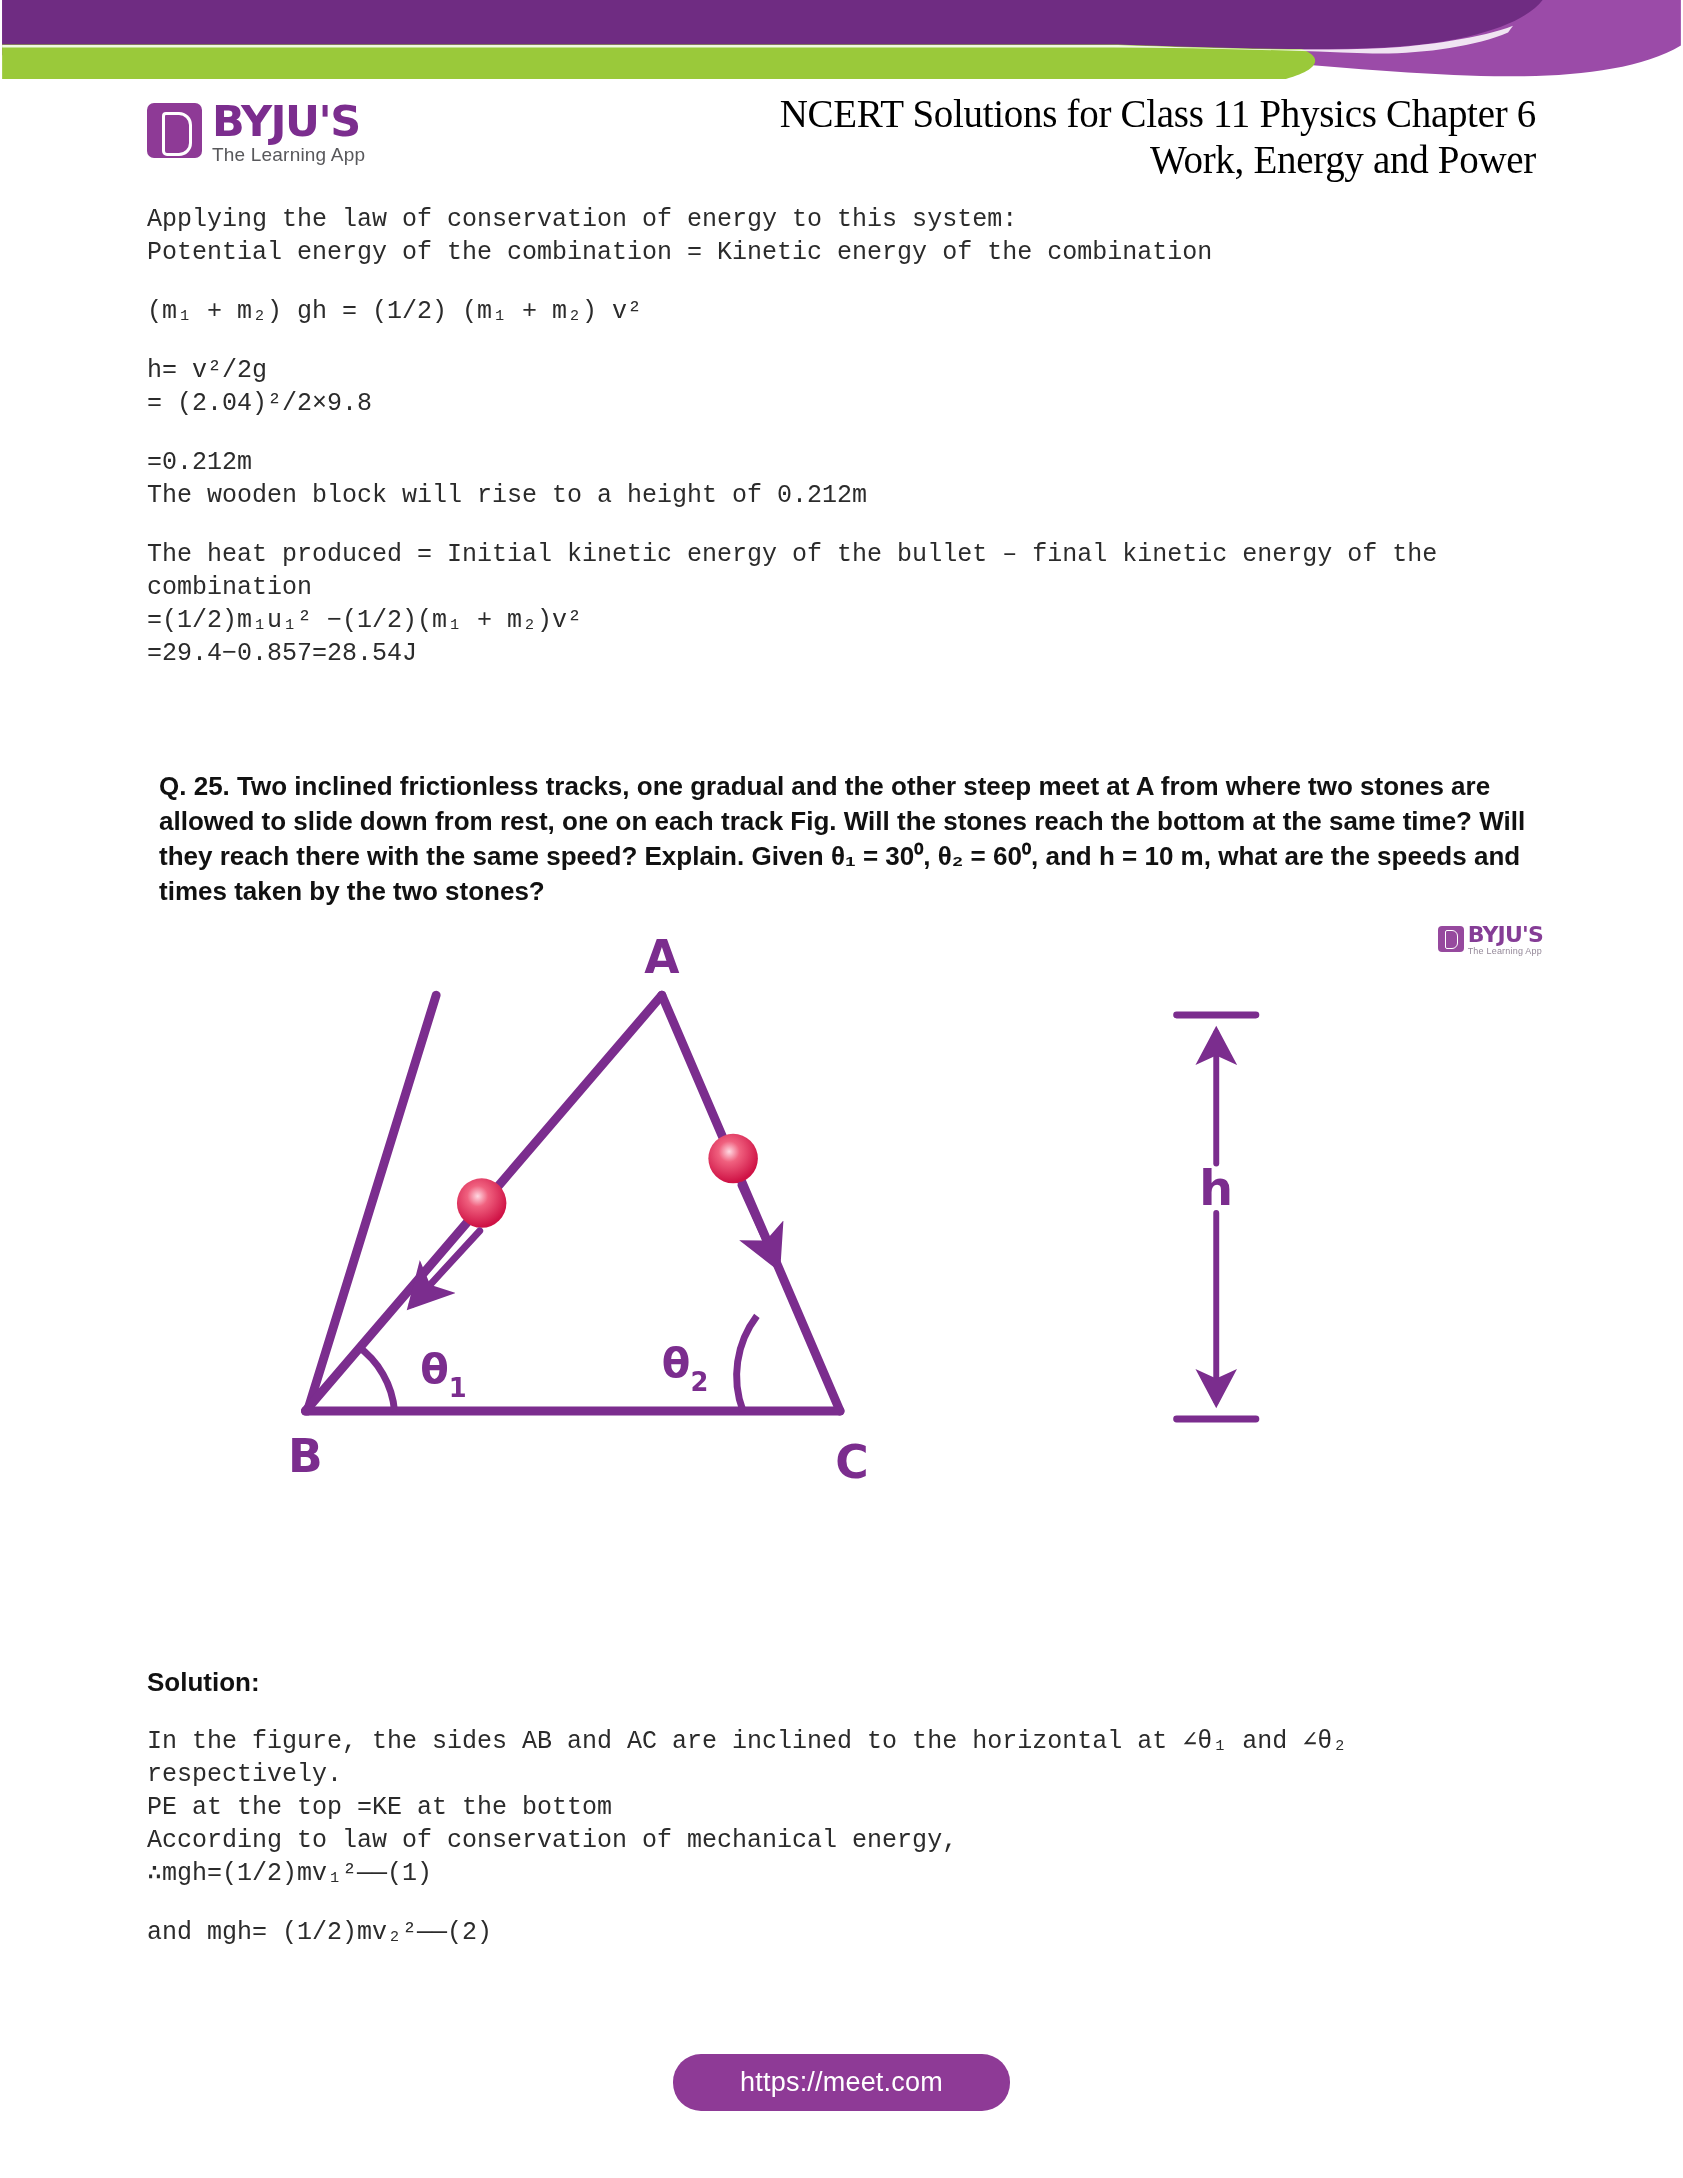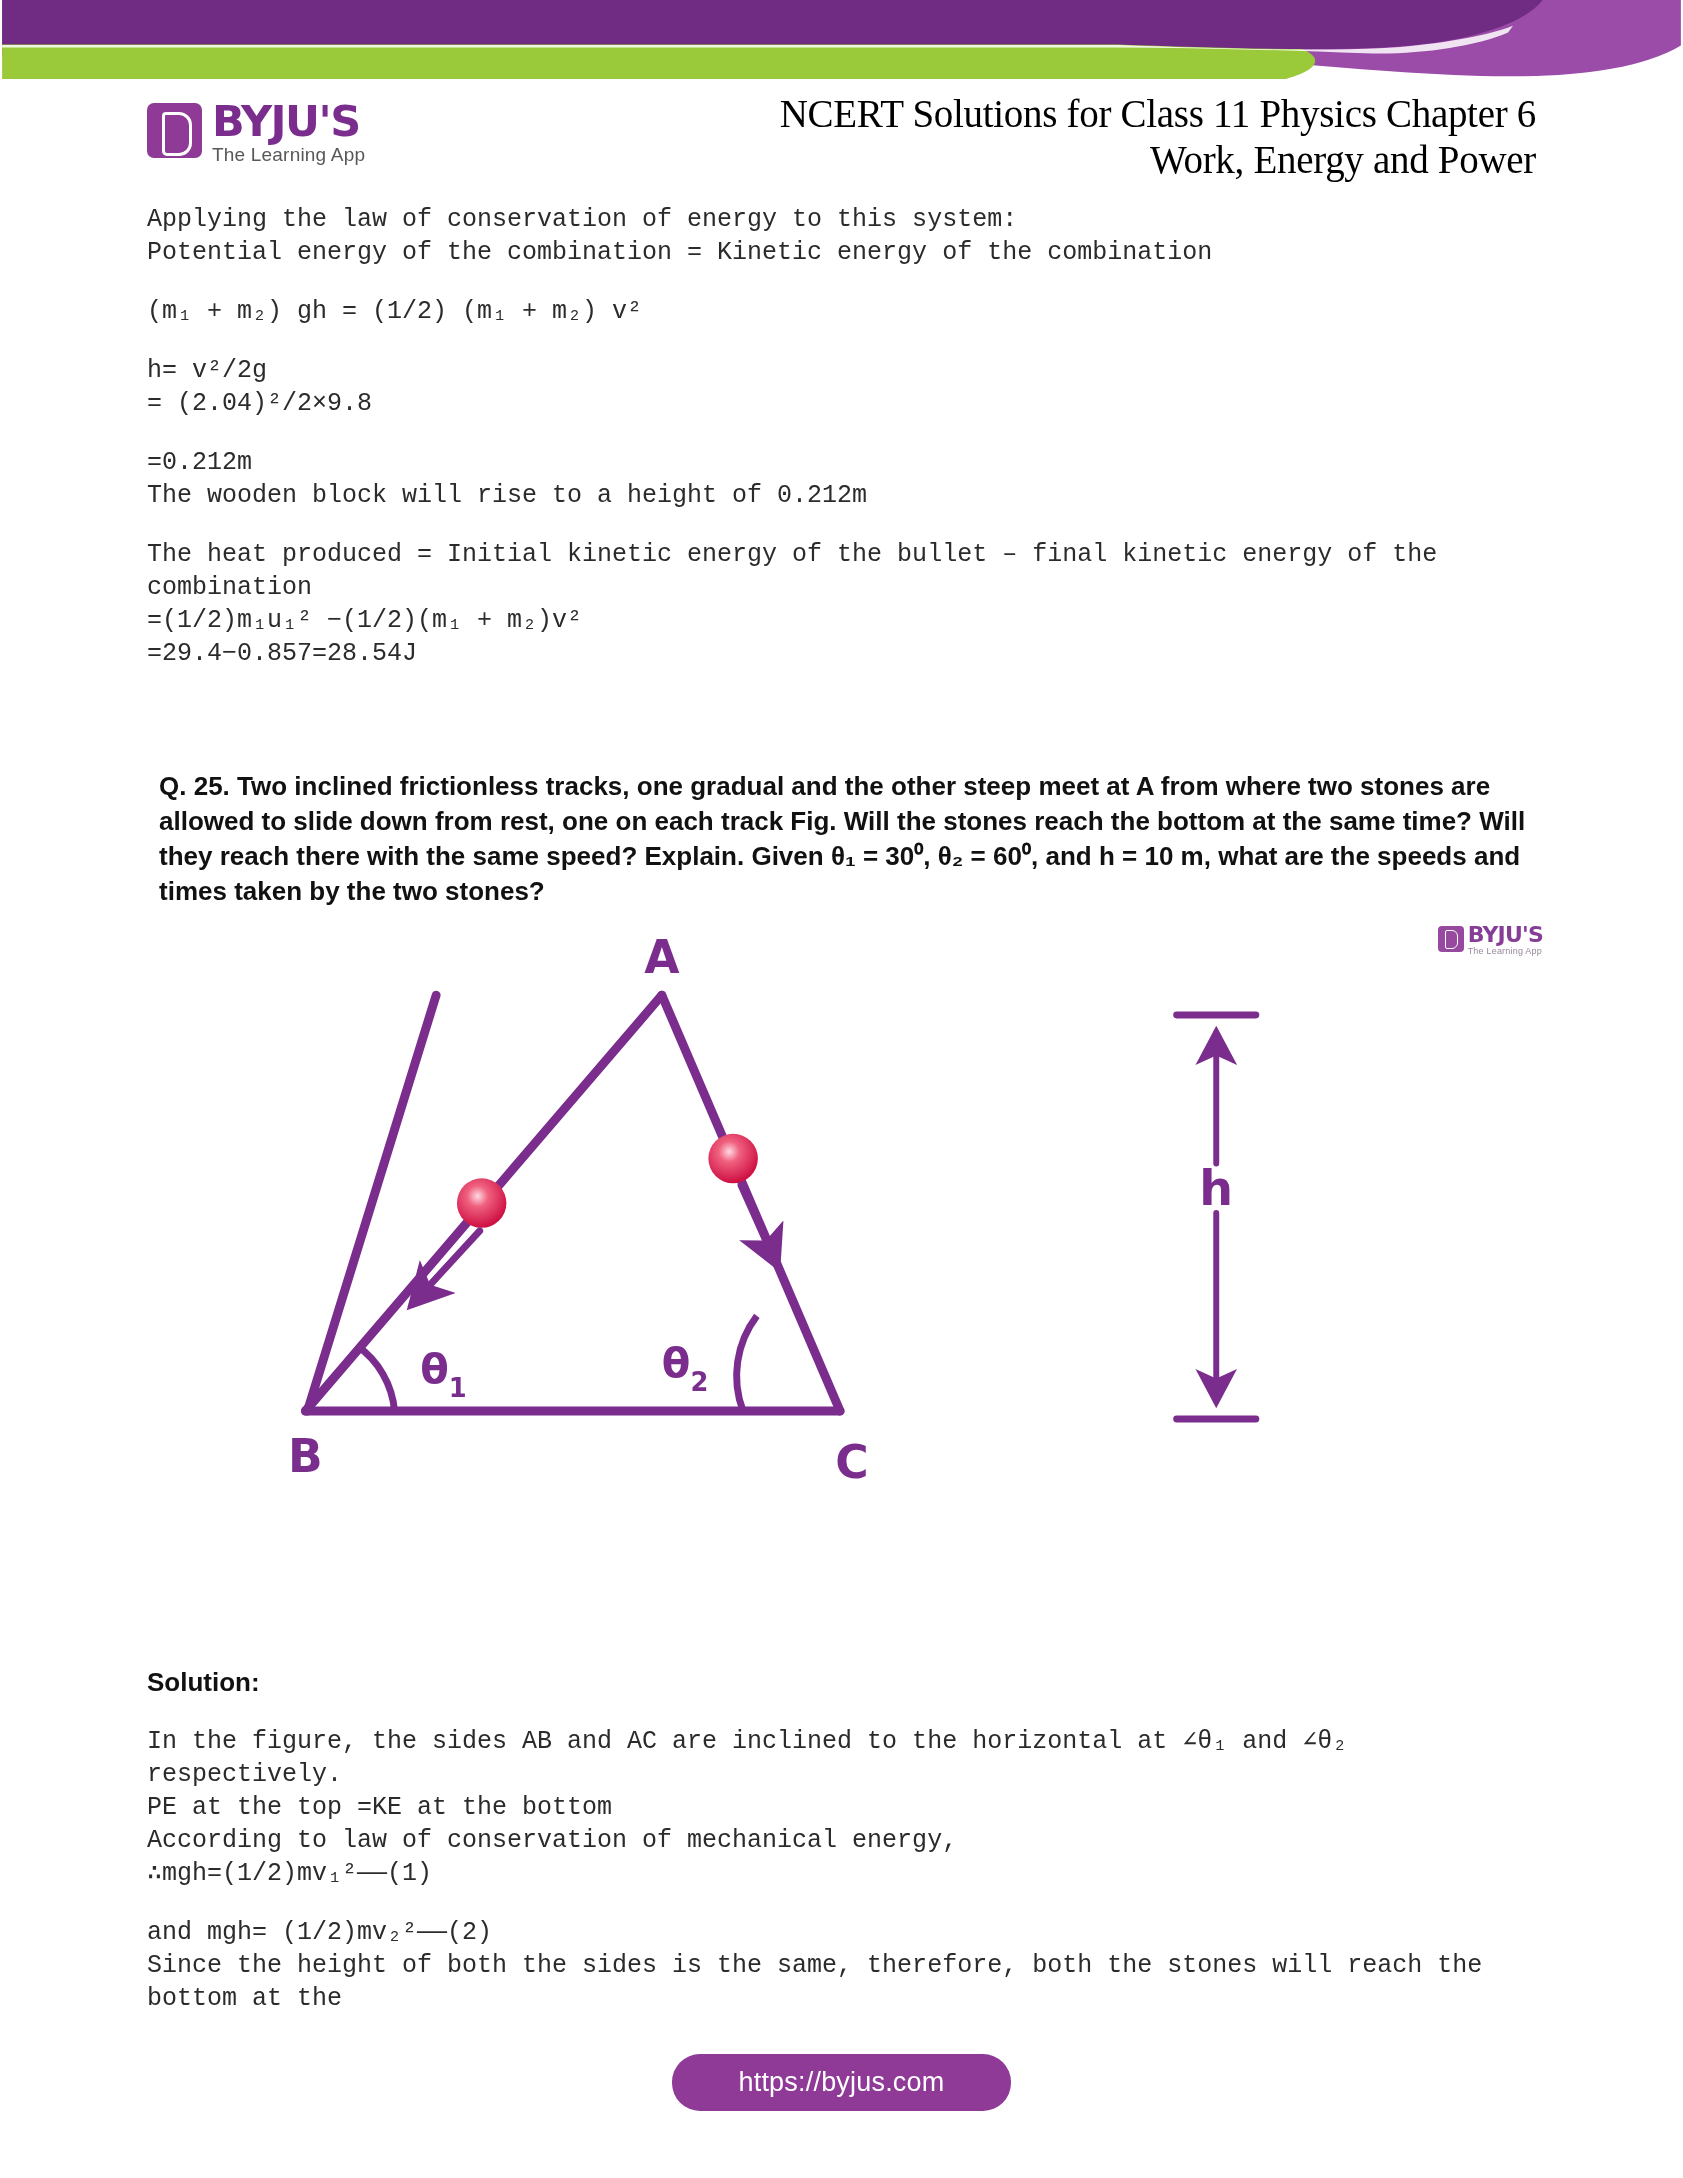--- a/index.html
+++ b/index.html
@@ -311,20 +311,19 @@
 
   <p class="para">
     <span class="line">In the figure, the sides AB and AC are inclined to the horizontal at ∠θ₁ and ∠θ₂ respectively.</span>
     <span class="line">PE at the top =KE at the bottom</span>
     <span class="line">According to law of conservation of mechanical energy,</span>
     <span class="line">∴mgh=(1/2)mv₁²——(1)</span>
   </p>
 
   <p class="para">
     <span class="line">and mgh= (1/2)mv₂²——(2)</span>
-    <span class="line">Since the height of both the sides is the same, therefore, both the stones will reach the bottom at the</span>
   </p>
 </div>
 
 <div class="footer">
-  <div class="footer-pill">https://byjus.com</div>
+  <div class="footer-pill">https://meet.com</div>
 </div>
 
 
 </body></html>

